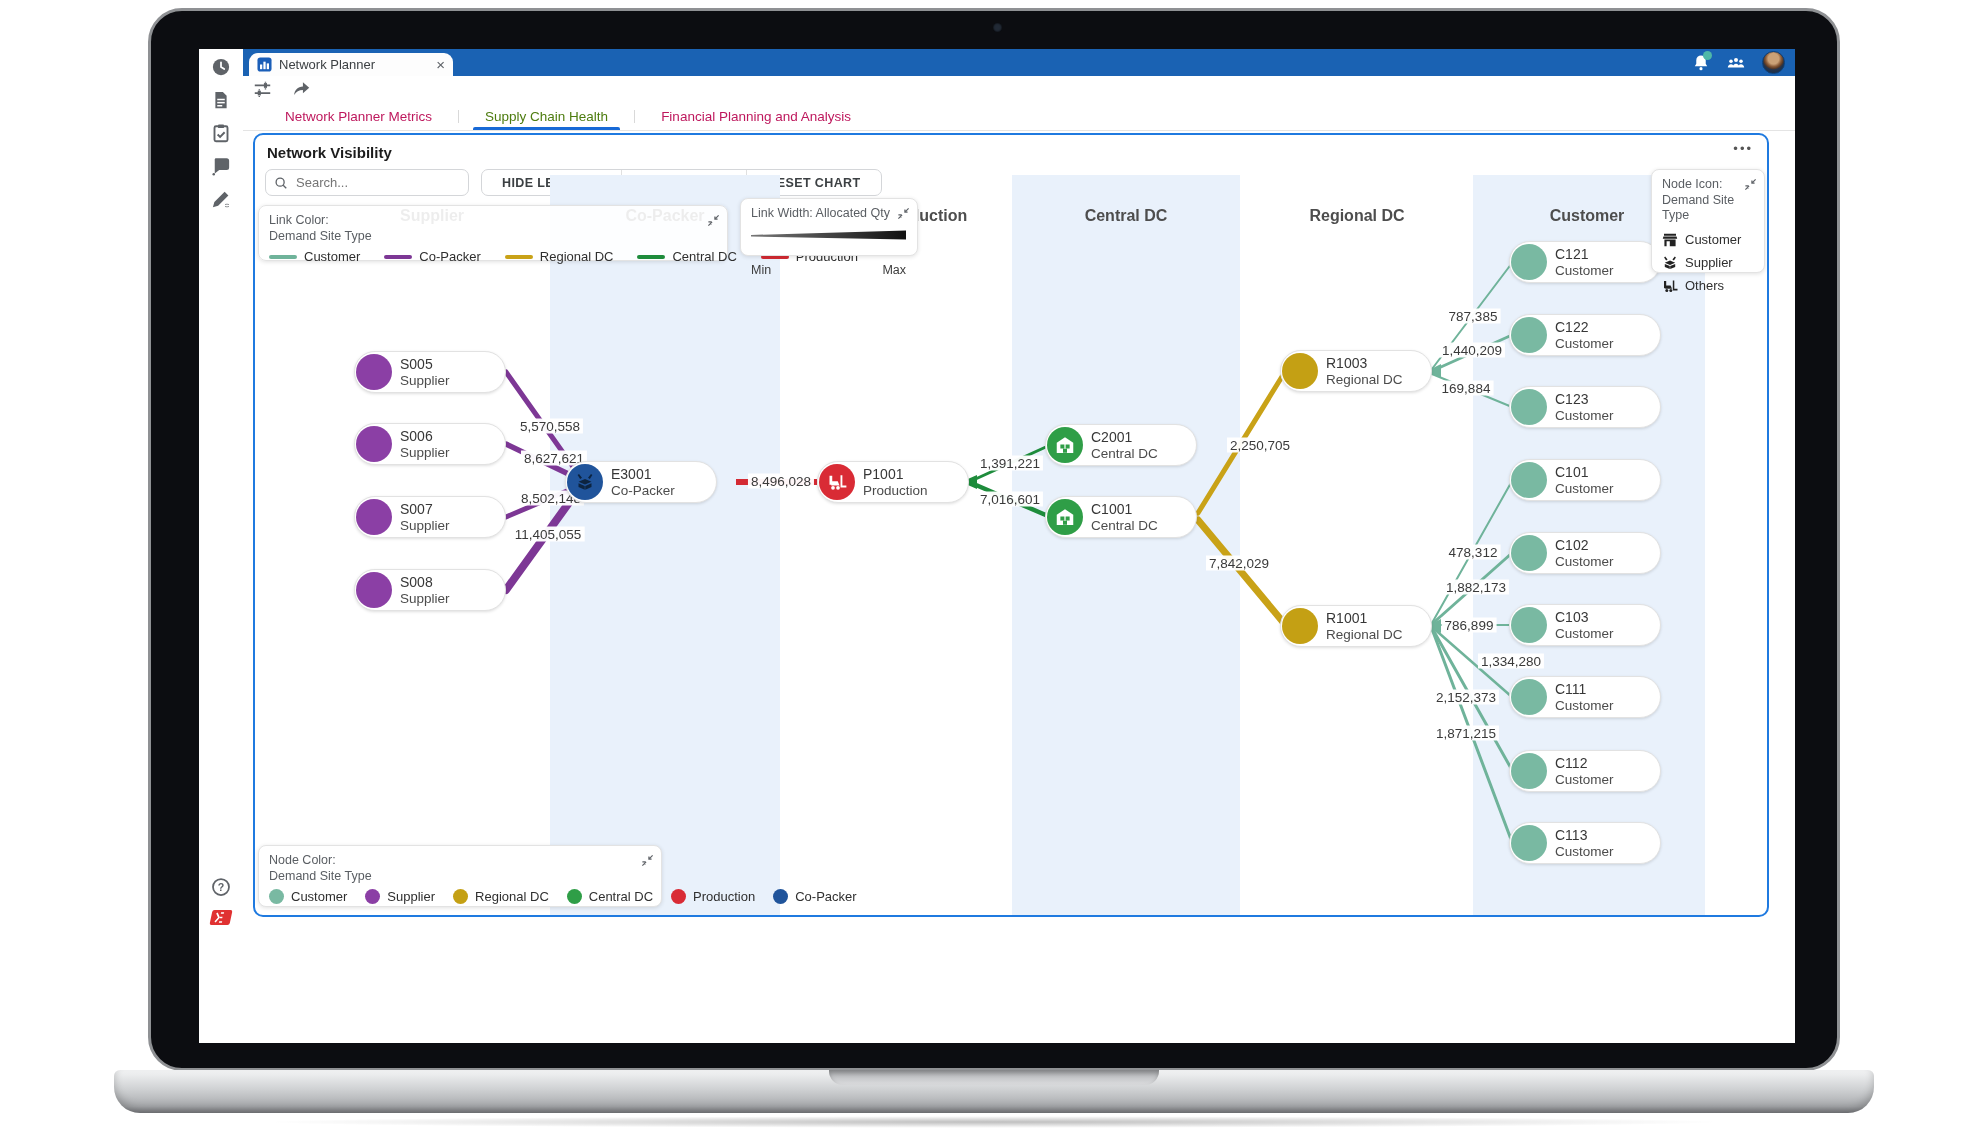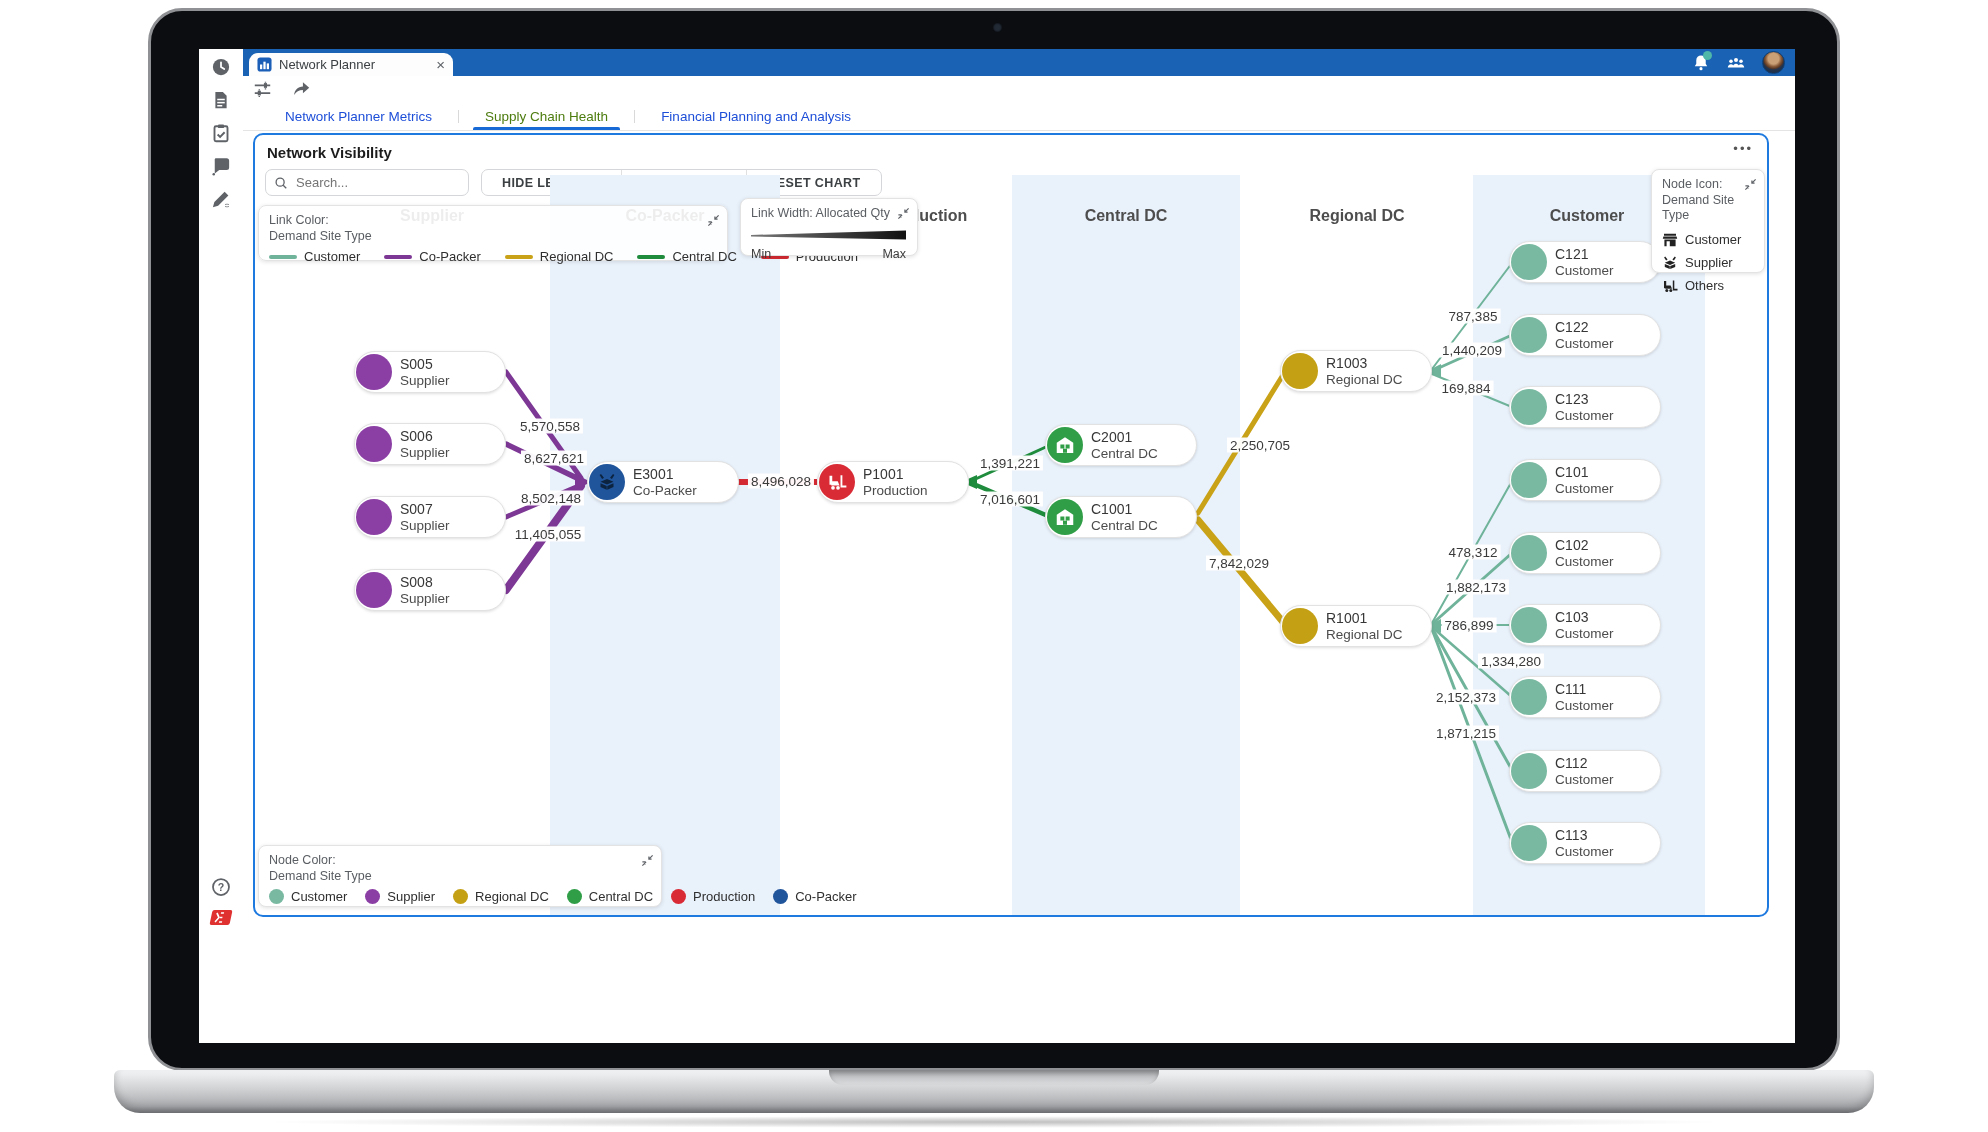--- a/index.html
+++ b/index.html
@@ -37,21 +37,21 @@
     background:radial-gradient(circle at 50% 32%,#caa177 0 30%,#8a5c39 44%,#5a3a26 55%,#23344d 62%,#1b2b42 100%);}
   .bell-wrap{position:relative;width:18px;height:18px;cursor:pointer;}
   .bell-badge{position:absolute;right:-2px;top:-3px;width:9px;height:9px;border-radius:50%;background:#4fb8a8;}
 
   .toolbar{position:absolute;left:44px;top:27px;right:0;height:27px;background:#fff;
     display:flex;align-items:center;gap:20px;padding-left:10px;}
   .tb-icon{width:19px;height:19px;cursor:pointer;}
 
   .tabsrow{position:absolute;left:44px;top:54px;right:0;height:28px;background:#fff;
     border-bottom:1px solid #e4e4e4;display:flex;align-items:stretch;padding-left:16px;}
-  .nav-tab{display:flex;align-items:center;padding:0 26px;font-size:13.5px;color:#1d4ed8;
+  .nav-tab{display:flex;align-items:center;padding:0 26px;font-size:13.5px;color:#be185d;
     cursor:pointer;position:relative;white-space:nowrap;}
   .nav-tab.active{color:#4d7c0f;}
   .nav-tab.active::after{content:"";position:absolute;left:14px;right:14px;bottom:0;height:3px;
     background:#1769d6;border-radius:2px 2px 0 0;}
   .tab-sep{width:1px;background:#d9d9d9;margin:7px 0;}
 
   
   .panel{position:absolute;left:54px;top:84px;width:1516px;height:784px;background:#fff;
     border:2px solid #1f7ae0;border-radius:10px;overflow:hidden;}
   .panel-title{position:absolute;left:12px;top:9px;font-size:15px;font-weight:bold;color:#1c1c1c;}
@@ -83,21 +83,21 @@
   .legend-card{position:absolute;background:rgba(255,255,255,.9);border:1px solid #e3e3e3;
     border-radius:8px;box-shadow:0 1px 4px rgba(0,0,0,.12);z-index:6;padding:7px 10px;}
   .lg-title{font-size:12.5px;color:#5a5e63;line-height:1.25;}
   .lg-collapse{position:absolute;right:7px;top:7px;width:13px;height:13px;cursor:pointer;}
   .lg-row{display:flex;align-items:center;gap:8px;margin-top:8px;}
   .lg-item{display:flex;align-items:center;gap:7px;margin-right:16px;font-size:13px;color:#2f2f2f;white-space:nowrap;}
   .lg-line{width:28px;height:4px;border-radius:2px;}
   .lg-dot{width:15px;height:15px;border-radius:50%;}
   .lg-col{display:flex;flex-direction:column;gap:7px;margin-top:8px;}
   .lw-bar{margin-top:8px;width:155px;}
-  .lw-minmax{display:flex;justify-content:space-between;font-size:12.5px;color:#3c3c3c;margin-top:3px;width:155px;}
+  .lw-minmax{display:flex;justify-content:space-between;font-size:12.5px;color:#3c3c3c;margin-top:19px;width:155px;}
 </style>
 </head>
 <body>
 
 <div class="stage">
   <div class="screen">
     <div class="camera"></div>
 
     <div class="app">
 
@@ -282,21 +282,21 @@
               </div>
   </div>
             <div class="node" style="left:99px;top:374px">
     <div class="pill"></div>
     <div class="ncircle" style="background:#8b3fa5"></div>
     <div class="ntext">
                 <div class="nid">S008</div>
                 <div class="ntype">Supplier</div>
               </div>
   </div>
-            <div class="node" style="left:332px;top:266px">
+            <div class="node" style="left:310px;top:266px">
     <div class="pill"></div>
     <div class="ncircle" style="background:#20549b">
                 <svg width="20" height="20" viewBox="0 0 16 16" fill="#0d2440">
                   <path d="M3.2 1.6l2.4 2.9-1.5 1.1-2-3.2zM12.8 1.6l-2.4 2.9 1.5 1.1 2-3.2zM8 5.6 2.8 7.8 8 10l5.2-2.2zM2.8 8.9v3l5 2.2v-3zM13.2 8.9v3l-5 2.2v-3z"></path>
                 </svg>
               </div>
     <div class="ntext">
                 <div class="nid">E3001</div>
                 <div class="ntype">Co-Packer</div>
               </div>

